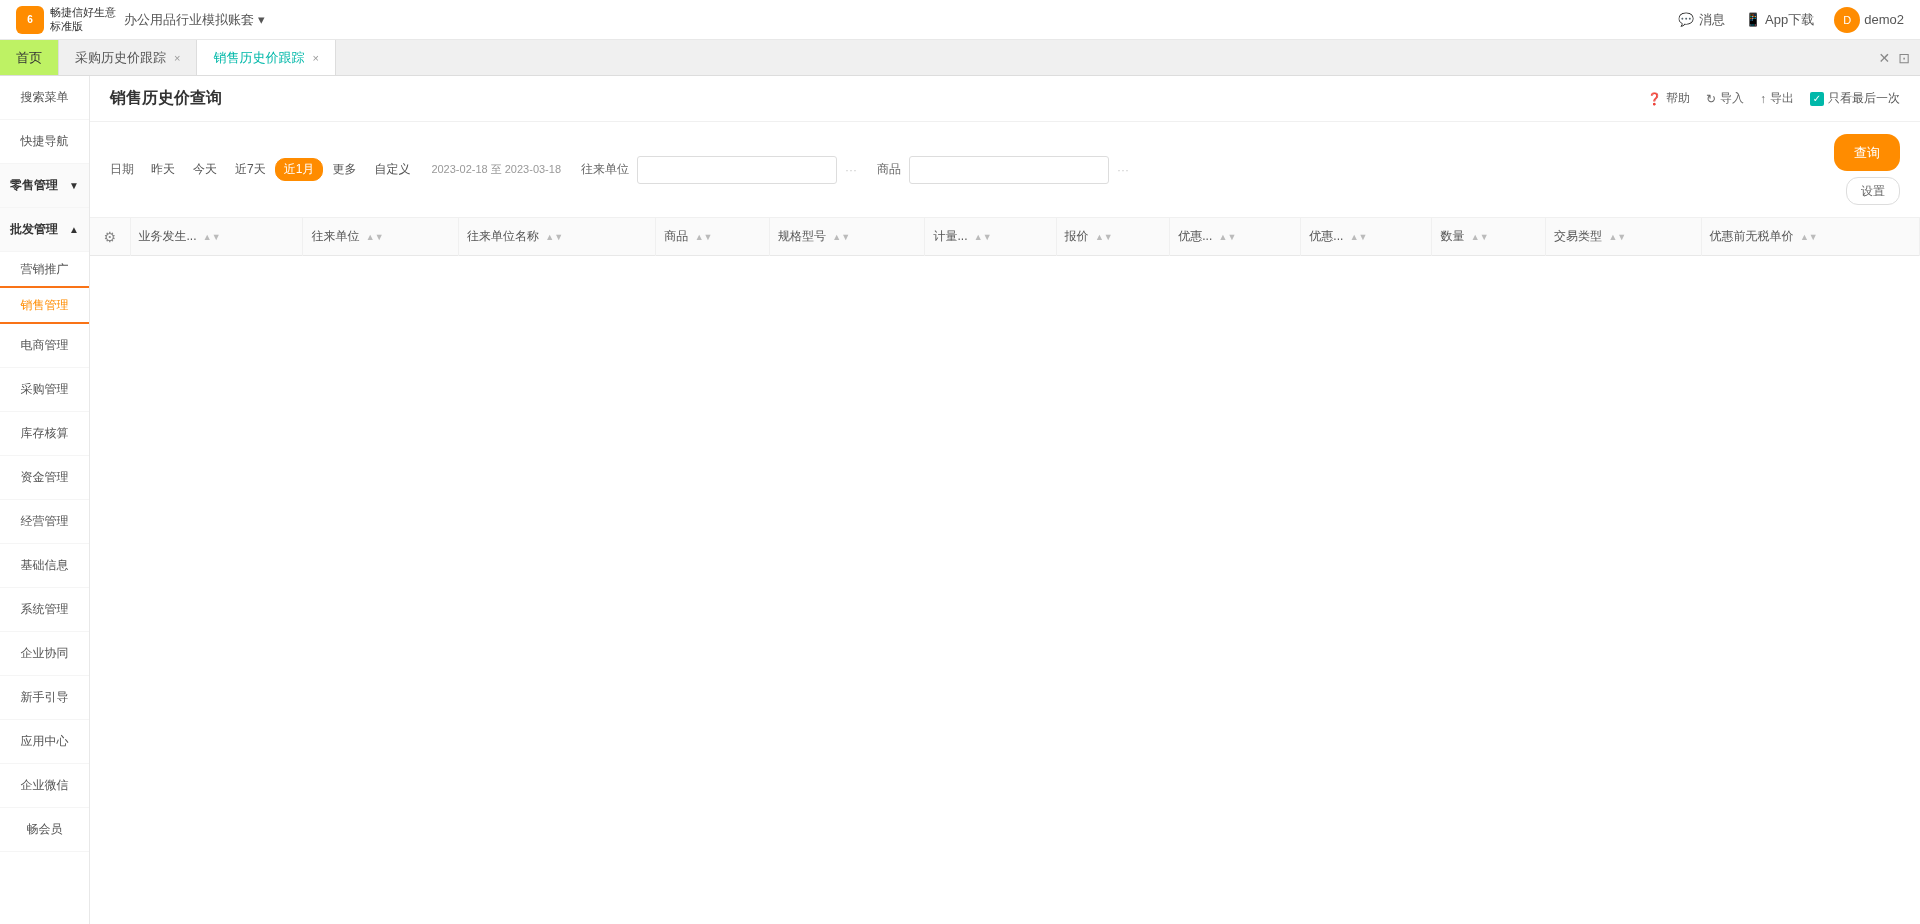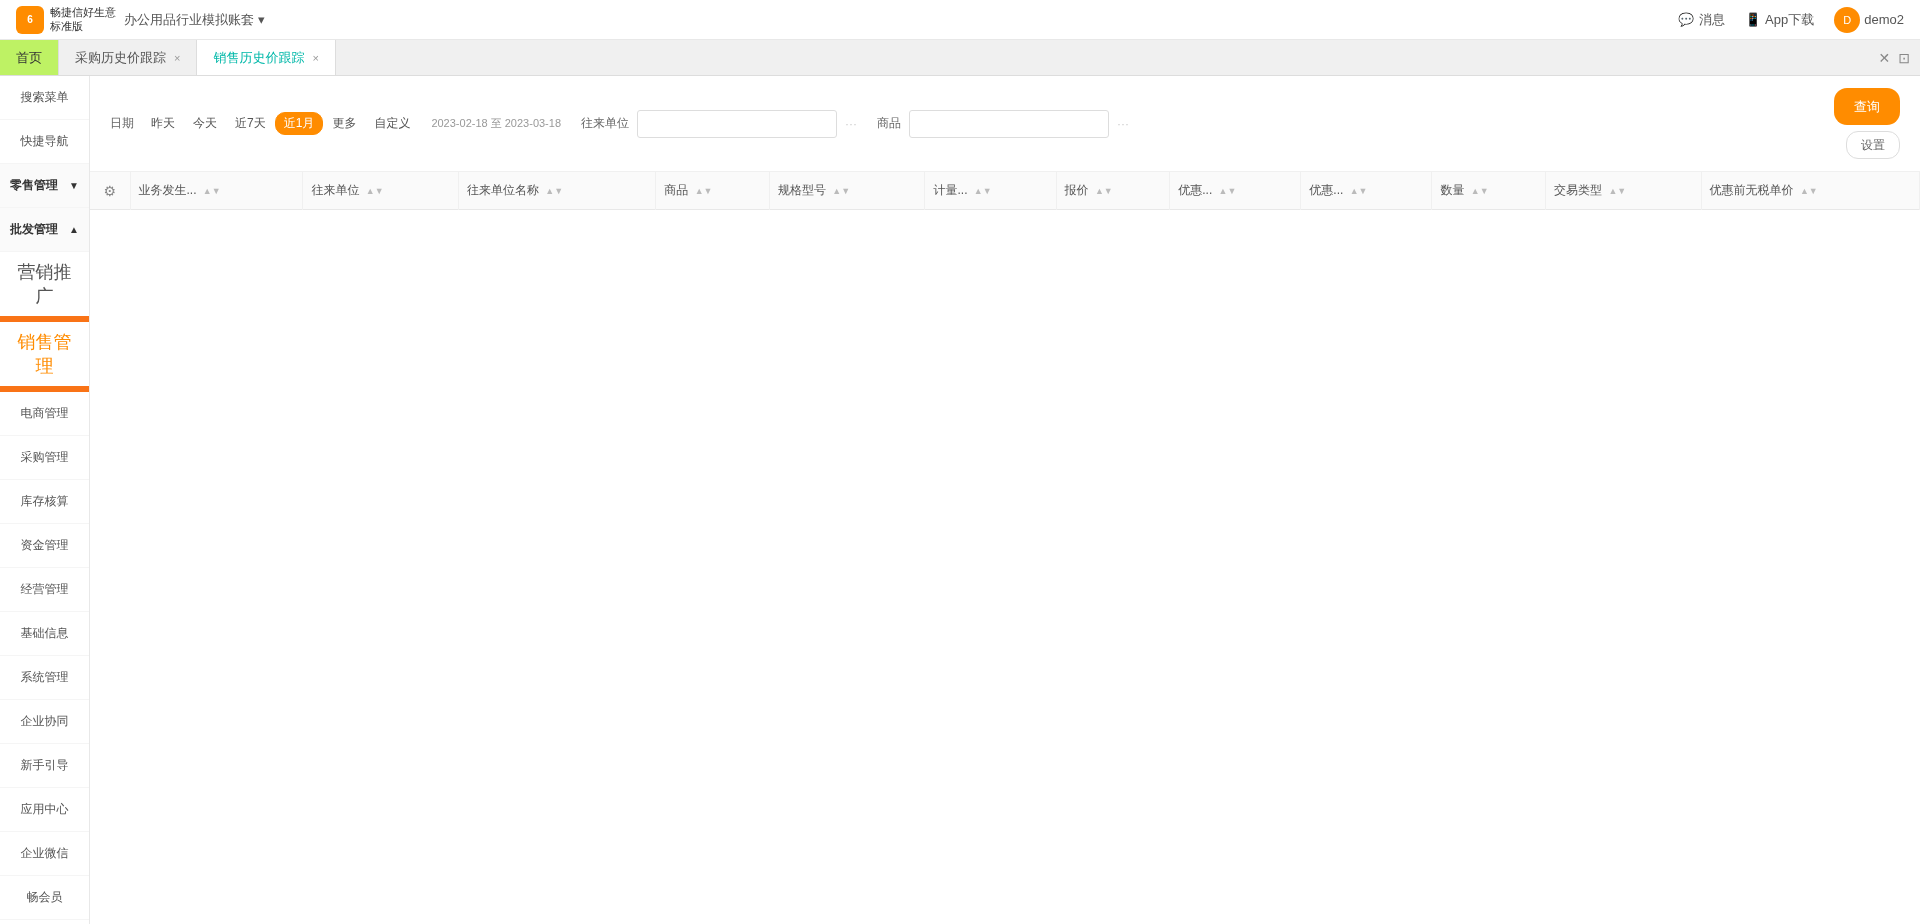--- a/index.html
+++ b/index.html
@@ -164,26 +164,26 @@
       justify-content: space-between;
       padding: 8px 10px;
     }
     .sidebar-item.section-header .arrow {
       font-size: 10px;
     }
     .sidebar-sub-item {
       display: flex;
       align-items: center;
       justify-content: center;
-      padding: 8px 12px;
-      cursor: pointer;
-      color: #555;
-      font-size: 18px;
+      padding: 8px 3px;
+      cursor: pointer;
+      color: #555;
+      font-size: 12px;
       text-align: center;
-      border-bottom: 6px solid #f97316;
+      border-bottom: 2px solid #f97316;
       width: 100%;
       min-height: 36px;
     }
     .sidebar-sub-item.active { color: #ff8c00; }
 
     
     .content-area {
       flex: 1;
       display: flex;
       flex-direction: column;
@@ -501,20 +501,41 @@
       <span>企业微信</span>
     </div>
     <div class="sidebar-item">
       <span>畅会员</span>
     </div>
   </div>
 
   <div class="content-area">
     <div class="page-content">
 
+      <div class="page-title-bar">
+        <span class="page-title">销售历史价查询</span>
+        <div class="title-actions">
+          <div class="title-action-btn">
+            <span>❓</span>
+            <span>帮助</span>
+          </div>
+          <div class="title-action-btn">
+            <span>↻</span>
+            <span>导入</span>
+          </div>
+          <div class="title-action-btn">
+            <span>↑</span>
+            <span>导出</span>
+          </div>
+          <div class="only-last-checkbox">
+            <div class="checkbox-box">✓</div>
+            <span>只看最后一次</span>
+          </div>
+        </div>
+      </div>
 
       <div class="filter-bar">
 
         <div class="filter-group">
           <span class="filter-label">日期</span>
           <div class="date-buttons">
             <button class="date-btn">昨天</button>
             <button class="date-btn">今天</button>
             <button class="date-btn">近7天</button>
             <button class="date-btn active">近1月</button>

